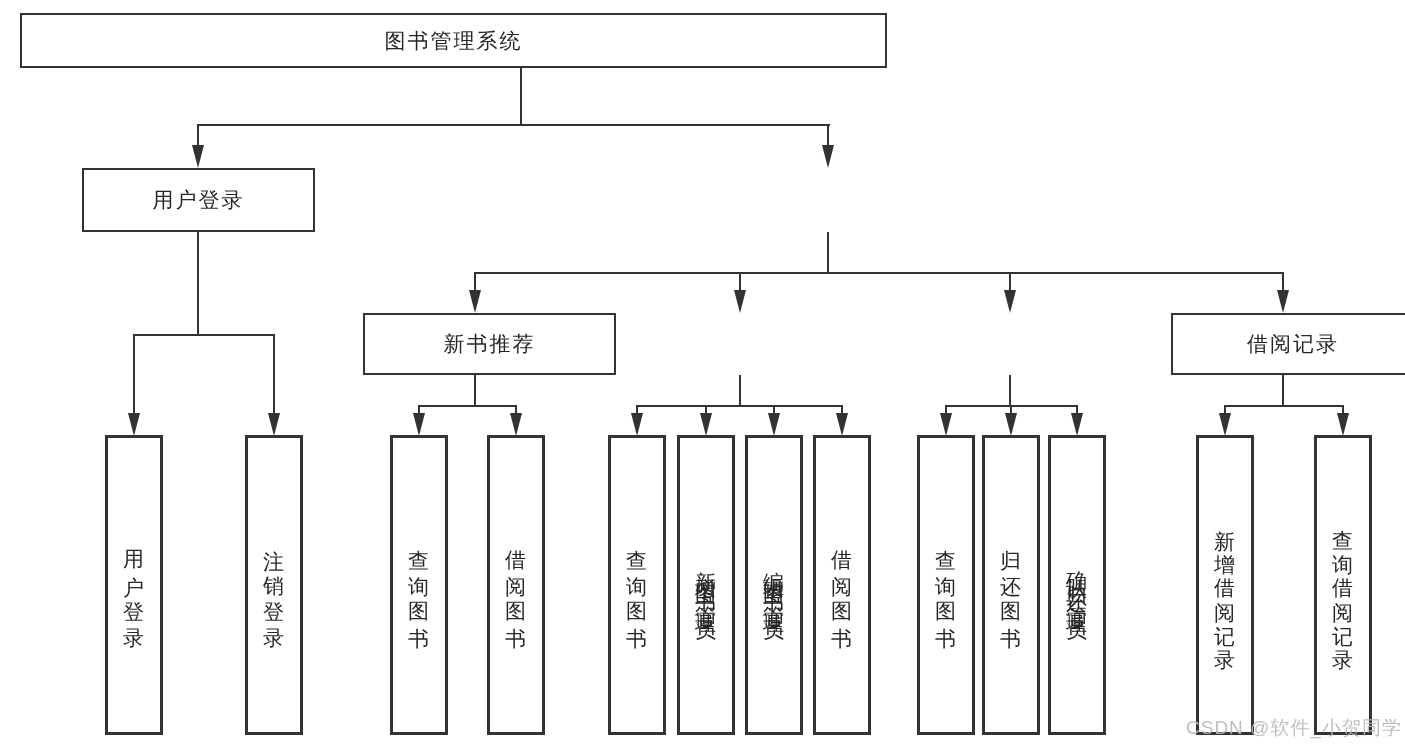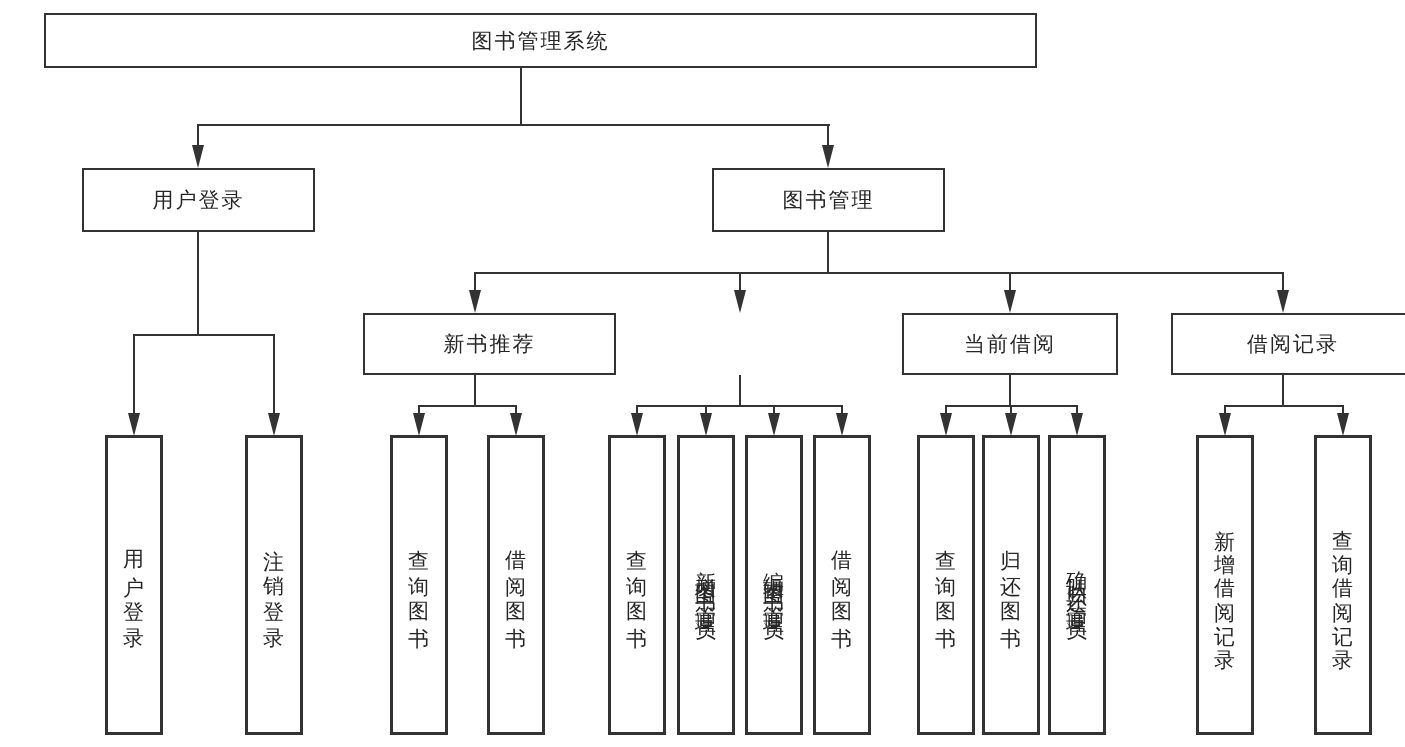--- a/index.html
+++ b/index.html
@@ -55,40 +55,34 @@
     opacity: 0.92;
     z-index: 5;
     white-space: nowrap;
   }
 </style>
 </head>
 <body>
 
 <div class="canvas">
 
-  <div class="node" style="left:20px; top:13px; width:993px; height:55px;margin-left:24px;">
+  <div class="node" style="left:20px; top:13px; width:867px; height:55px;">
     <span class="hlabel">图书管理系统</span>
   </div>
 
   <div class="node" style="left:82px; top:168px; width:233px; height:64px;">
     <span class="hlabel">用户登录</span>
   </div>
 
-  <div class="node" style="left:712px; top:168px; width:233px; height:64px;">
-    <span class="hlabel">图书管理</span>
-  </div>
 
   <div class="node" style="left:363px; top:313px; width:253px; height:62px;">
     <span class="hlabel">新书推荐</span>
   </div>
 
 
-  <div class="node" style="left:902px; top:313px; width:216px; height:62px;">
-    <span class="hlabel">当前借阅</span>
-  </div>
 
   <div class="node" style="left:1171px; top:313px; width:244px; height:62px;">
     <span class="hlabel">借阅记录</span>
   </div>
 
   <div class="node leaf" style="left:105px;">
     <span class="vtext" style="letter-spacing: 26px;">用户登录</span>
   </div>
   <div class="node leaf" style="left:245px;">
     <span class="vtext" style="letter-spacing: 26px;">注销登录</span>
@@ -183,14 +177,15 @@
   <div class="arrow" style="left:1005px; top:413px;"></div>
   <div class="arrow" style="left:1071px; top:413px;"></div>
 
   <div class="vline" style="left:1282px; top:375px; height:32px;"></div>
   <div class="hline" style="left:1224px; top:405px; width:120px;"></div>
   <div class="vline" style="left:1224px; top:406px; height:11px;"></div>
   <div class="vline" style="left:1342px; top:406px; height:11px;"></div>
   <div class="arrow" style="left:1219px; top:413px;"></div>
   <div class="arrow" style="left:1337px; top:413px;"></div>
 
+  <div class="watermark">CSDN @软件_小贺同学</div>
 
 </div>
 
 </body></html>

